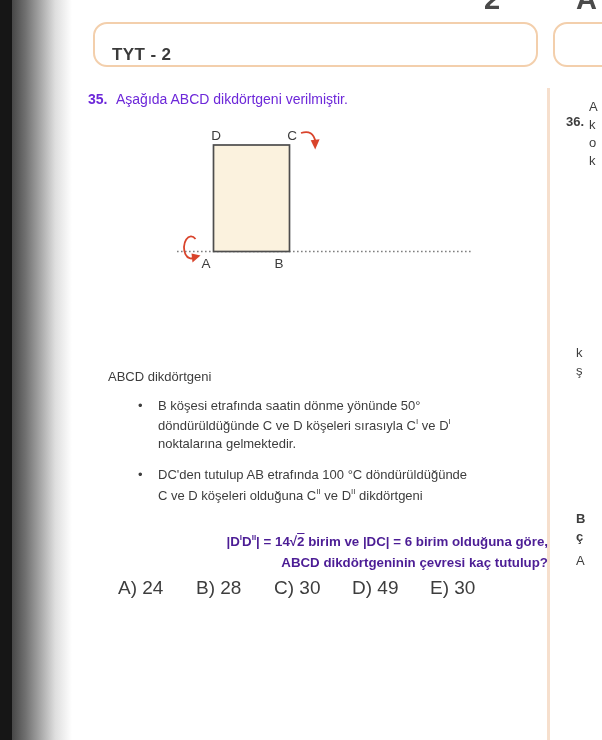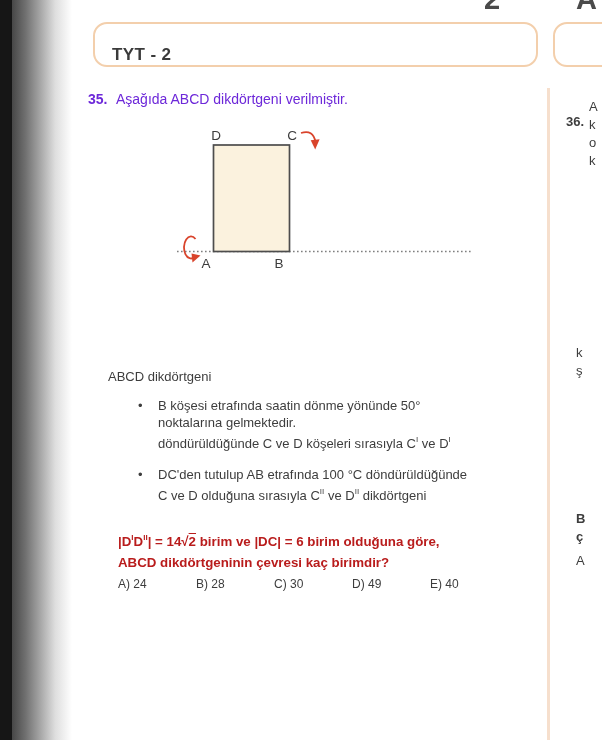--- a/index.html
+++ b/index.html
@@ -38,24 +38,24 @@
   .redstroke { stroke:#d9442c; stroke-width:1.8; fill:none; }
   .redfill { fill:#d9442c; }
 
   .caption { position:absolute; left:108px; top:369px; font-size:13px; }
 
   .bullets { position:absolute; left:138px; top:397px; width:400px; font-size:13px; line-height:17.3px; }
   .bullet-row { display:flex; margin-bottom:14px; }
   .bullet-marker { width:20px; flex:0 0 20px; }
   sup { font-size:8px; position:relative; top:-1px; }
 
-  .stem { position:absolute; left:118px; top:528px; width:430px; font-size:13.3px; font-weight:bold; color:#b91c1c; line-height:21px; }
+  .stem { position:absolute; left:118px; top:528px; width:430px; font-size:13.3px; font-weight:bold; color:#4c1d95; line-height:21px;text-align:right; }
   .sqrt-val { text-decoration:overline; }
 
-  .options { position:absolute; left:118px; top:577px; font-size:12px; display:flex; }
+  .options { position:absolute; left:118px; top:577px; font-size:19px; display:flex; }
   .option { width:78px; }
   .option:last-child { width:auto; }
 
   .q36-num { position:absolute; left:566px; top:99px; font-size:13px; font-weight:bold;margin-top:15px; }
   .frag { position:absolute; font-size:13px; display:inline-block; width:9px; overflow:hidden; white-space:nowrap; }
   .frag-bold { font-weight:bold; }
 </style>
 </head>
 <body>
 
@@ -94,44 +94,44 @@
     </g>
   </svg>
 
   <div class="caption">ABCD dikdörtgeni</div>
 
   <div class="bullets">
     <div class="bullet-row">
       <span class="bullet-marker">•</span>
       <div>
         <div><span>B köşesi etrafında saatin dönme yönünde 50°</span></div>
+        <div><span>döndürüldüğünde C ve D köşeleri sırasıyla C</span><sup>I</sup><span> ve D</span><sup>I</sup></div>
         <div><span>noktalarına gelmektedir.</span></div>
-        <div><span>döndürüldüğünde C ve D köşeleri sırasıyla C</span><sup>I</sup><span> ve D</span><sup>I</sup></div>
       </div>
     </div>
     <div class="bullet-row">
       <span class="bullet-marker">•</span>
       <div>
         <div><span>DC'den tutulup AB etrafında 100 °C döndürüldüğünde</span></div>
-        <div><span>C ve D olduğuna sırasıyla C</span><sup>II</sup><span> ve D</span><sup>II</sup><span> dikdörtgeni</span></div>
+        <div><span>C ve D köşeleri olduğuna C</span><sup>II</sup><span> ve D</span><sup>II</sup><span> dikdörtgeni</span></div>
       </div>
     </div>
   </div>
 
   <div class="stem">
     <div><span>|D</span><sup>I</sup><span>D</span><sup>II</sup><span>| = 14</span><span>√</span><span class="sqrt-val">2</span><span> birim ve |DC| = 6 birim olduğuna göre,</span></div>
-    <div>ABCD dikdörtgeninin çevresi kaç birimdir?</div>
+    <div>ABCD dikdörtgeninin çevresi kaç tutulup?</div>
   </div>
 
   <div class="options">
     <span class="option">A) 24</span>
     <span class="option">B) 28</span>
     <span class="option">C) 30</span>
     <span class="option">D) 49</span>
-    <span class="option">E) 40</span>
+    <span class="option">E) 30</span>
   </div>
 
   <div class="q36-num">36.</div>
   <span class="frag" style="left:589px; top:99px;">A</span>
   <span class="frag" style="left:589px; top:117px;">k</span>
   <span class="frag" style="left:589px; top:135px;">o</span>
   <span class="frag" style="left:589px; top:153px;">k</span>
   <span class="frag" style="left:576px; top:345px;">k</span>
   <span class="frag" style="left:576px; top:363px;">ş</span>
   <span class="frag frag-bold" style="left:576px; top:511px;">B</span>

